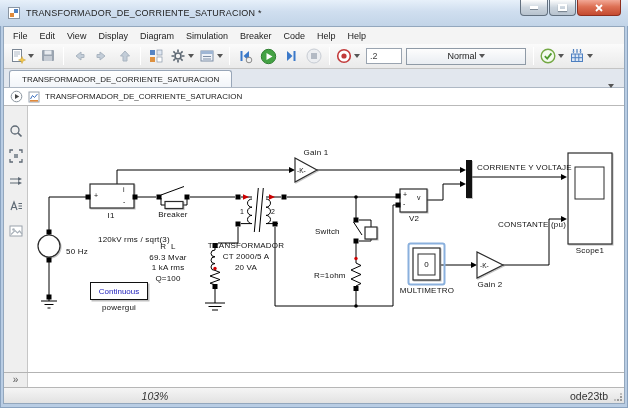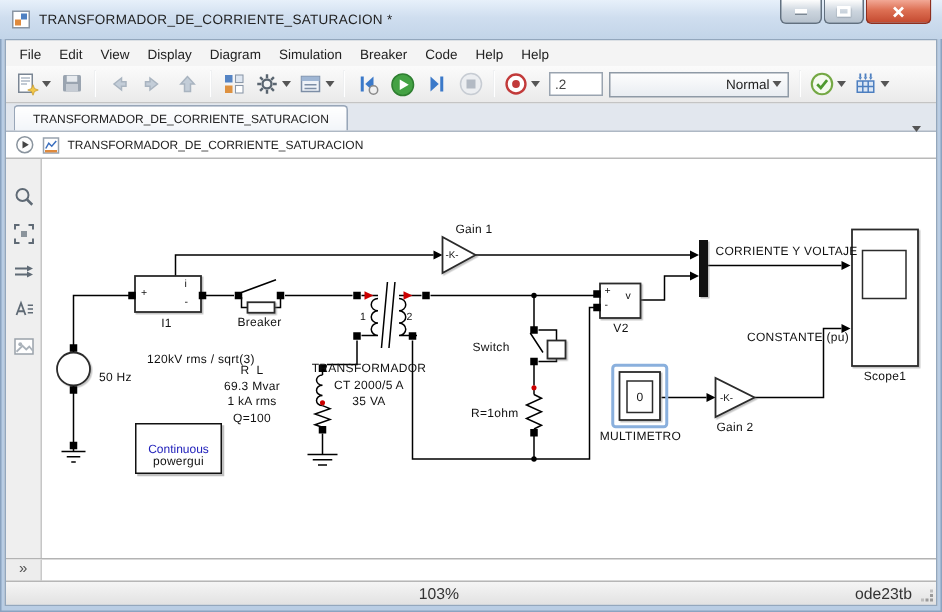--- a/index.html
+++ b/index.html
@@ -23,52 +23,52 @@
   .menubar{height:17px;background:#f4f4f4;display:flex;align-items:center;padding-left:3px;flex:0 0 auto;}
   .mitem{font-size:9px;color:#222;padding:2px 6px;cursor:default;}
   
   .toolbar{height:25px;flex:0 0 auto;background:linear-gradient(#fbfbfb,#eaeaea);border-bottom:1px solid #c4c4c4;
     display:flex;align-items:center;padding:0 4px;gap:1px;}
   .tbtn{height:20px;min-width:22px;padding:0 2px;display:flex;align-items:center;justify-content:center;border-radius:2px;}
   .sep{width:1px;height:18px;background:#c6cbd2;border-right:1px solid #fff;margin:0 3px;flex:0 0 auto;}
   .caret{width:0;height:0;border-left:3px solid transparent;border-right:3px solid transparent;border-top:4px solid #555;margin-left:2px;}
   .simtime{width:36px;height:16px;border:1px solid #9aa4b0;font:9px "Liberation Sans",sans-serif;color:#444;padding:0 3px;margin:0 3px;}
   .modesel{width:120px;height:17px;border:1px solid #8f9aa6;background:linear-gradient(#fdfdfd,#e9edf2);
-    display:flex;align-items:center;font-size:9px;color:#222;padding:0 4px;justify-content:flex-end;margin-right:3px;}
+    display:flex;align-items:center;font-size:9px;color:#222;padding:0 4px;justify-content:center;margin-right:3px;}
   
   .tabbar{height:19px;flex:0 0 auto;background:#e2e7ee;border-bottom:1px solid #aeb8c4;display:flex;align-items:flex-end;padding-left:5px;}
   .tab{height:17px;border:1px solid #98a6b8;border-bottom:none;border-radius:3px 3px 0 0;
     background:linear-gradient(#ffffff,#f2f5f9);font-size:8px;color:#222;padding:0 12px;display:flex;align-items:center;}
   
   .crumbbar{height:18px;flex:0 0 auto;background:#fff;border-bottom:1px solid #b9b9b9;display:flex;align-items:center;padding:0 6px;gap:5px;}
   .crumb-text{font-size:8px;color:#222;}
   .crumb-caret{margin-left:auto;padding-right:4px;}
   
   .main{flex:1;display:flex;min-height:0;}
   .palette{width:24px;background:#efefef;border-right:1px solid #c6c6c6;display:flex;flex-direction:column;align-items:center;padding-top:16px;gap:7px;}
   .pbtn{width:18px;height:18px;display:flex;align-items:center;justify-content:center;border-radius:2px;}
   .canvas{position:relative;flex:1;background:#fff;overflow:hidden;}
   .canvas svg.diagram{display:block;position:absolute;left:0;top:0;}
   .lbl{position:absolute;font-size:8px;line-height:10px;color:#111;white-space:pre;letter-spacing:.2px;}
   .lbl.c{transform:translateX(-50%);text-align:center;}
   .lbl.tiny{font-size:7px;letter-spacing:0;}
   .lbl.k{font-size:6.5px;letter-spacing:0;}
-  .pwrgui{position:absolute;left:62px;top:176px;width:58px;height:34px;background:#fff;border:1px solid #111;
+  .pwrgui{position:absolute;left:62px;top:176px;width:58px;height:18px;background:#fff;border:1px solid #111;
     box-shadow:1.5px 1.5px 0 rgba(130,130,130,.5);display:flex;align-items:center;justify-content:center;}
   .pwrgui span{font-size:8px;color:#2222bb;}
   .mmzero{position:absolute;left:390px;top:148px;width:17px;height:21px;display:flex;align-items:center;justify-content:center;font-size:8px;color:#111;}
   
   .hstrip{height:15px;flex:0 0 auto;background:#fff;border-top:1px solid #b3b3b3;display:flex;}
   .hstrip-left{width:24px;background:#ededed;border-right:1px solid #c9c9c9;font-size:10px;color:#555;
     display:flex;align-items:center;justify-content:center;line-height:1;}
   .hstrip-bar{flex:1;}
   .statusbar{height:16px;flex:0 0 auto;background:linear-gradient(#f5f5f5,#e2e2e2);border-top:1px solid #b6b6b6;
     display:flex;align-items:center;font-size:10.5px;color:#333;position:relative;}
   .st-l{flex:1;padding-left:5px;}
-  .st-c{flex:1;text-align:right;}
+  .st-c{flex:1;text-align:center;font-style:italic;}
   .st-r{flex:1;text-align:right;padding-right:16px;}
   .grip{position:absolute;right:1px;bottom:1px;}
   svg{flex:0 0 auto;}
   .blk{fill:#fff;stroke:#2b2b2b;stroke-width:1.2;}
   .shadow{filter:drop-shadow(1.3px 1.3px 0 rgba(125,125,125,.45));}
 </style>
 </head>
 <body>
 
 <div class="window">
@@ -372,21 +372,21 @@
         <div class="lbl" style="left:38px;top:129px;margin-left:32px;">120kV rms / sqrt(3)</div>
         <div class="lbl" style="left:38px;top:141px;text-align:center;">50 Hz</div>
         <div class="lbl tiny" style="left:66px;top:85px;">+</div>
         <div class="lbl tiny" style="left:95px;top:79px;">i</div>
         <div class="lbl tiny" style="left:95px;top:91px;">-</div>
         <div class="lbl c" style="left:83px;top:105px;">I1</div>
         <div class="lbl c" style="left:145px;top:104px;">Breaker</div>
         <div class="lbl c" style="left:140px;top:136px;line-height:10.6px;"><span style="display:block">R  L</span><span style="display:block">69.3 Mvar</span><span style="display:block">1 kA rms</span><span style="display:block">Q=100</span></div>
         <div class="lbl tiny" style="left:212px;top:101px;">1</div>
         <div class="lbl tiny" style="left:243px;top:101px;">2</div>
-        <div class="lbl c" style="left:218px;top:134px;line-height:11px;"><span style="display:block">TRANSFORMADOR</span><span style="display:block">CT 2000/5 A</span><span style="display:block">35 VA</span></div>
+        <div class="lbl c" style="left:218px;top:134px;line-height:11px;"><span style="display:block">TRANSFORMADOR</span><span style="display:block">CT 2000/5 A</span><span style="display:block">20 VA</span></div>
         <div class="lbl" style="left:287px;top:121px;">Switch</div>
         <div class="lbl" style="left:286px;top:165px;">R=1ohm</div>
         <div class="lbl c" style="left:288px;top:42px;">Gain 1</div>
         <div class="lbl k" style="left:269px;top:60px;">-K-</div>
         <div class="lbl" style="left:449px;top:57px;">CORRIENTE Y VOLTAJE</div>
         <div class="lbl" style="left:470px;top:114px;">CONSTANTE (pu)</div>
         <div class="lbl tiny" style="left:375px;top:84px;">+</div>
         <div class="lbl tiny" style="left:375px;top:93px;">-</div>
         <div class="lbl tiny" style="left:389px;top:87px;">v</div>
         <div class="lbl c" style="left:386px;top:108px;">V2</div>

